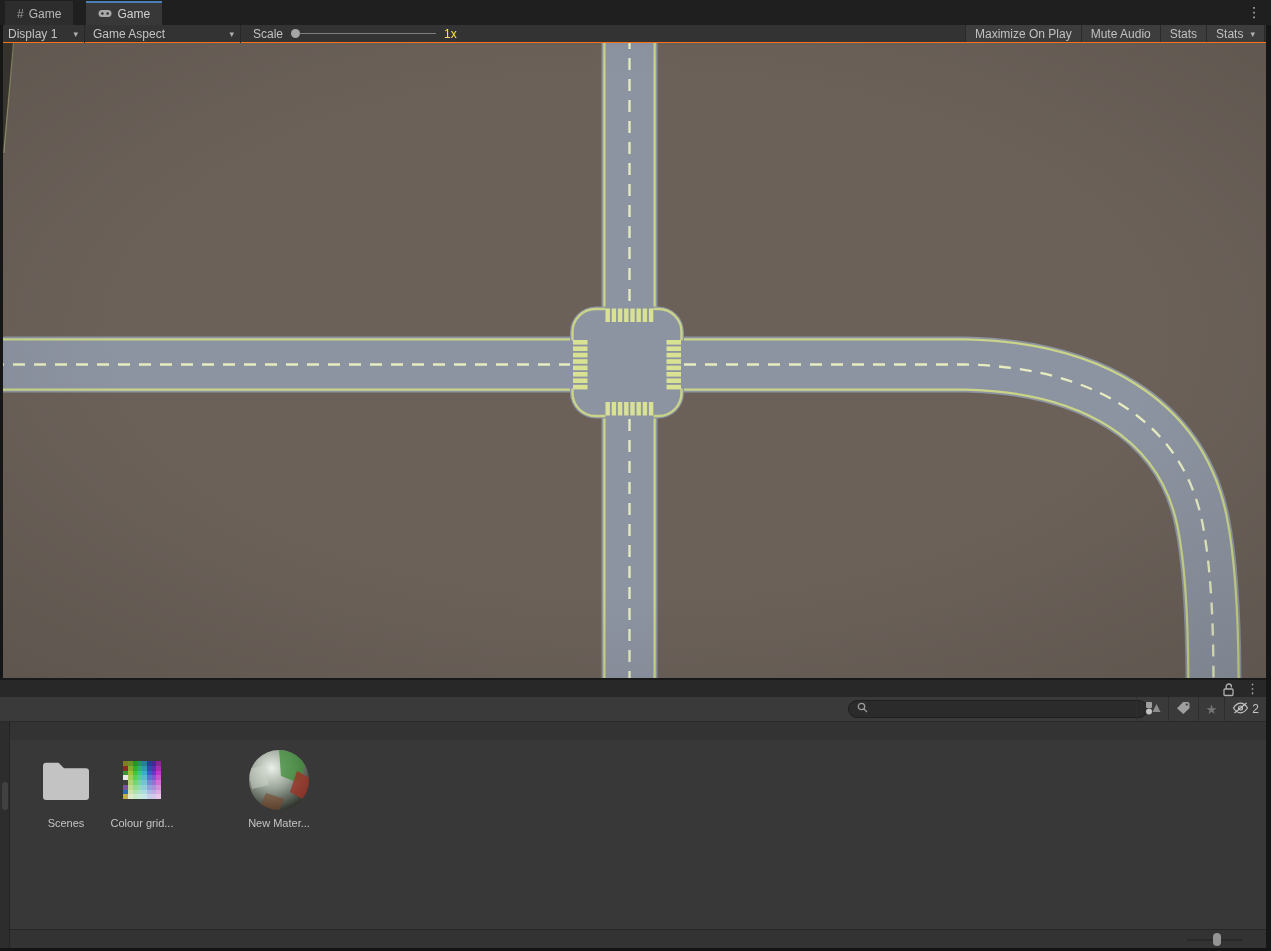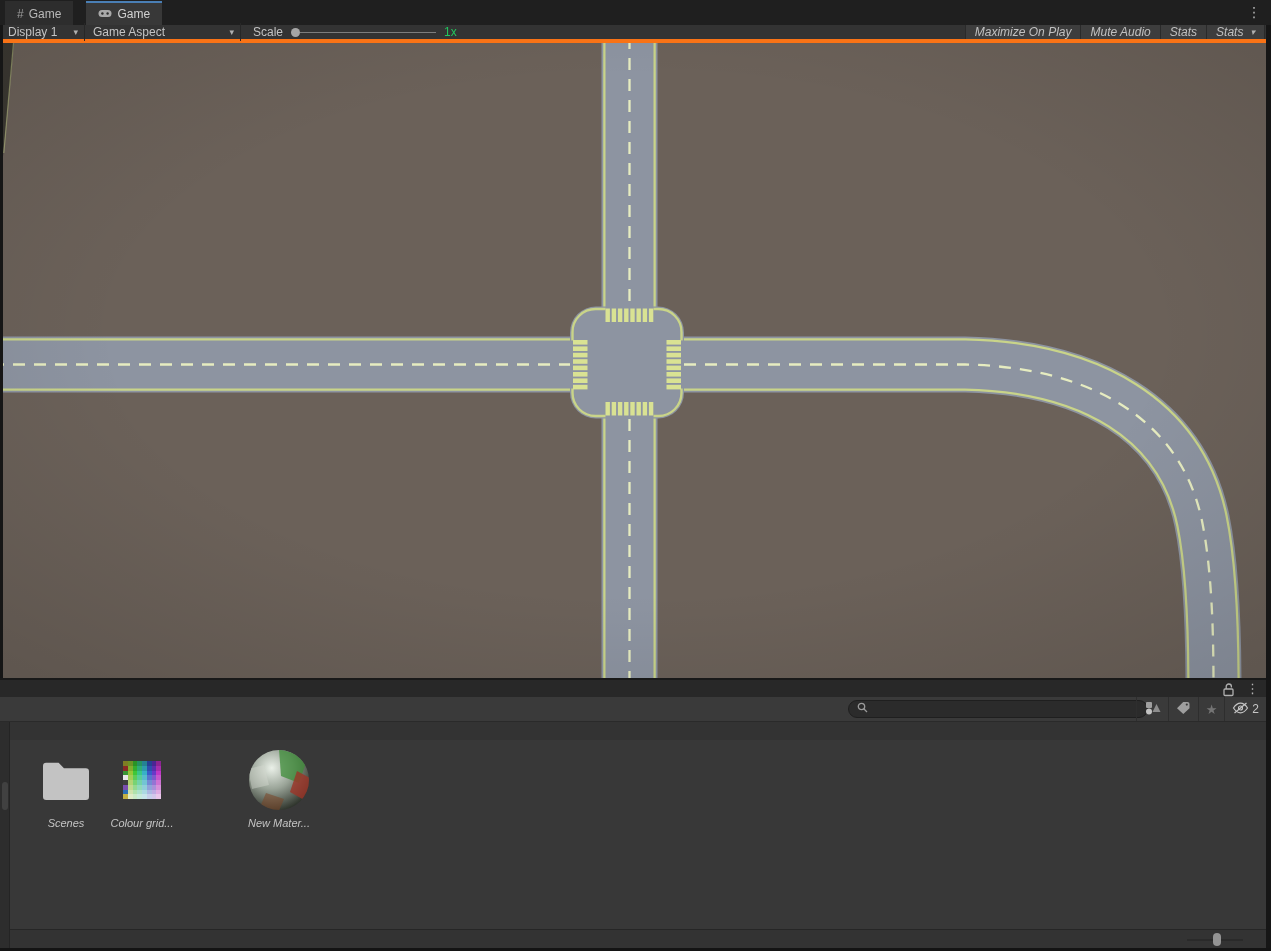--- a/index.html
+++ b/index.html
@@ -14,34 +14,34 @@
     background:#1f1f1f; display:flex; align-items:flex-end; padding-left:5px; }
   .tab { height:24px; display:flex; align-items:center; gap:5px; padding:0 12px;
     border-top:2px solid transparent; color:#b9b9b9; cursor:default; }
   .tab .tab-ico { font-size:12px; color:#9a9a9a; line-height:1; }
   .tab.inactive { background:#2d2d2d; margin-right:13px; }
   .tab.active { background:#383838; border-top:2px solid var(--accent-blue,#4a7fb5); color:#d2d2d2; }
   .tab-kebab { position:absolute; right:10px; top:4px; color:#b5b5b5; font-size:14px;
     letter-spacing:0; line-height:16px; }
   
   .gtoolbar { position:absolute; top:25px; left:0; right:0; height:18px;
-    background:#333333; border-bottom:4px solid #f97316;
+    background:#333333; border-bottom:1px solid #f97316;
     display:flex; align-items:center; justify-content:space-between; }
   .gt-left { display:flex; align-items:center; height:100%; }
   .gt-dd { display:flex; align-items:center; height:100%; padding:0 6px 0 8px; gap:6px; color:#c3c3c3; }
   .gt-dd .arrow { font-size:9px; color:#b0b0b0; }
   .gt-dd.display { width:84px; justify-content:space-between; }
   .gt-dd.aspect  { width:155px; justify-content:space-between; }
   .gt-sep { width:1px; height:18px; background:#272727; }
   .gt-scale { display:flex; align-items:center; margin-left:12px; }
   .gt-scale .lbl { margin-right:8px; color:#c3c3c3; }
   .scale-knob { width:9px; height:9px; border-radius:50%; background:#a6a6a6; }
   .scale-track { width:136px; height:1px; background:#7d7d7d; }
-  .scale-val { margin-left:8px; color:#22c55e; }
-  .gt-right { display:flex; align-items:stretch; height:100%; margin-right:6px;font-style:italic; }
+  .scale-val { margin-left:8px; color:#fde047; }
+  .gt-right { display:flex; align-items:stretch; height:100%; margin-right:6px; }
   .gt-btn { display:flex; align-items:center; padding:0 9px; background:#3d3d3d;
     border-left:1px solid #2a2a2a; color:#c0c0c0; white-space:nowrap; }
   .gt-btn:last-child { border-right:1px solid #2a2a2a; }
   .gt-btn .arrow { font-size:9px; margin-left:7px; color:#b0b0b0; }
   
   .gameview { position:absolute; top:43px; left:0; width:1271px; height:635px; background:var(--ground,#6b6159); }
   .gameview svg { display:block; }
   .edge-left  { position:absolute; top:25px; left:0; width:3px; height:653px; background:#161616; }
   .edge-right { position:absolute; top:25px; right:0; width:5px; height:923px; background:#161616; }
   .edge-bottom{ position:absolute; top:948px; left:0; right:0; height:3px; background:#141414; }
@@ -66,21 +66,21 @@
   .leftrail { position:absolute; top:722px; left:0; width:10px; height:226px;
     background:#2d2d2d; border-right:1px solid #242424; }
   .rail-handle { position:absolute; top:60px; left:2px; width:6px; height:28px;
     background:#414141; border-radius:3px; }
   .assets-header { position:absolute; top:722px; left:10px; right:0; height:18px;
     background:#333333; border-bottom:1px solid #2a2a2a;
     display:flex; align-items:center; padding-left:6px; color:#c8c8c8; }
   .assets-content { position:absolute; top:740px; left:10px; right:0; height:189px; background:#383838; }
   .asset-item { position:absolute; top:6px; width:74px; text-align:center; }
   .asset-thumb { position:relative; height:68px; display:flex; align-items:center; justify-content:center; }
-  .asset-label { margin-top:3px; font-size:11px; color:#c4c4c4; white-space:nowrap;font-style:italic; }
+  .asset-label { margin-top:3px; font-size:11px; color:#c4c4c4; white-space:nowrap; }
   .thumb-demo { position:relative; width:62px; height:62px; background:#4a4a4a; }
   .play-badge { position:absolute; right:-10px; top:21px; width:20px; height:20px; }
   .colour-grid { width:38px; height:38px; display:grid;
     grid-template-columns:repeat(8,1fr); grid-template-rows:repeat(8,1fr); }
   
   .statusbar { position:absolute; top:929px; left:10px; right:0; height:19px;
     background:#333333; border-top:1px solid #262626; }
   .zoom-track { position:absolute; right:28px; top:9px; width:56px; height:2px; background:#2a2a2a; }
   .zoom-knob { position:absolute; right:50px; top:3px; width:8px; height:13px;
     background:#949494; border-radius:4px; }

